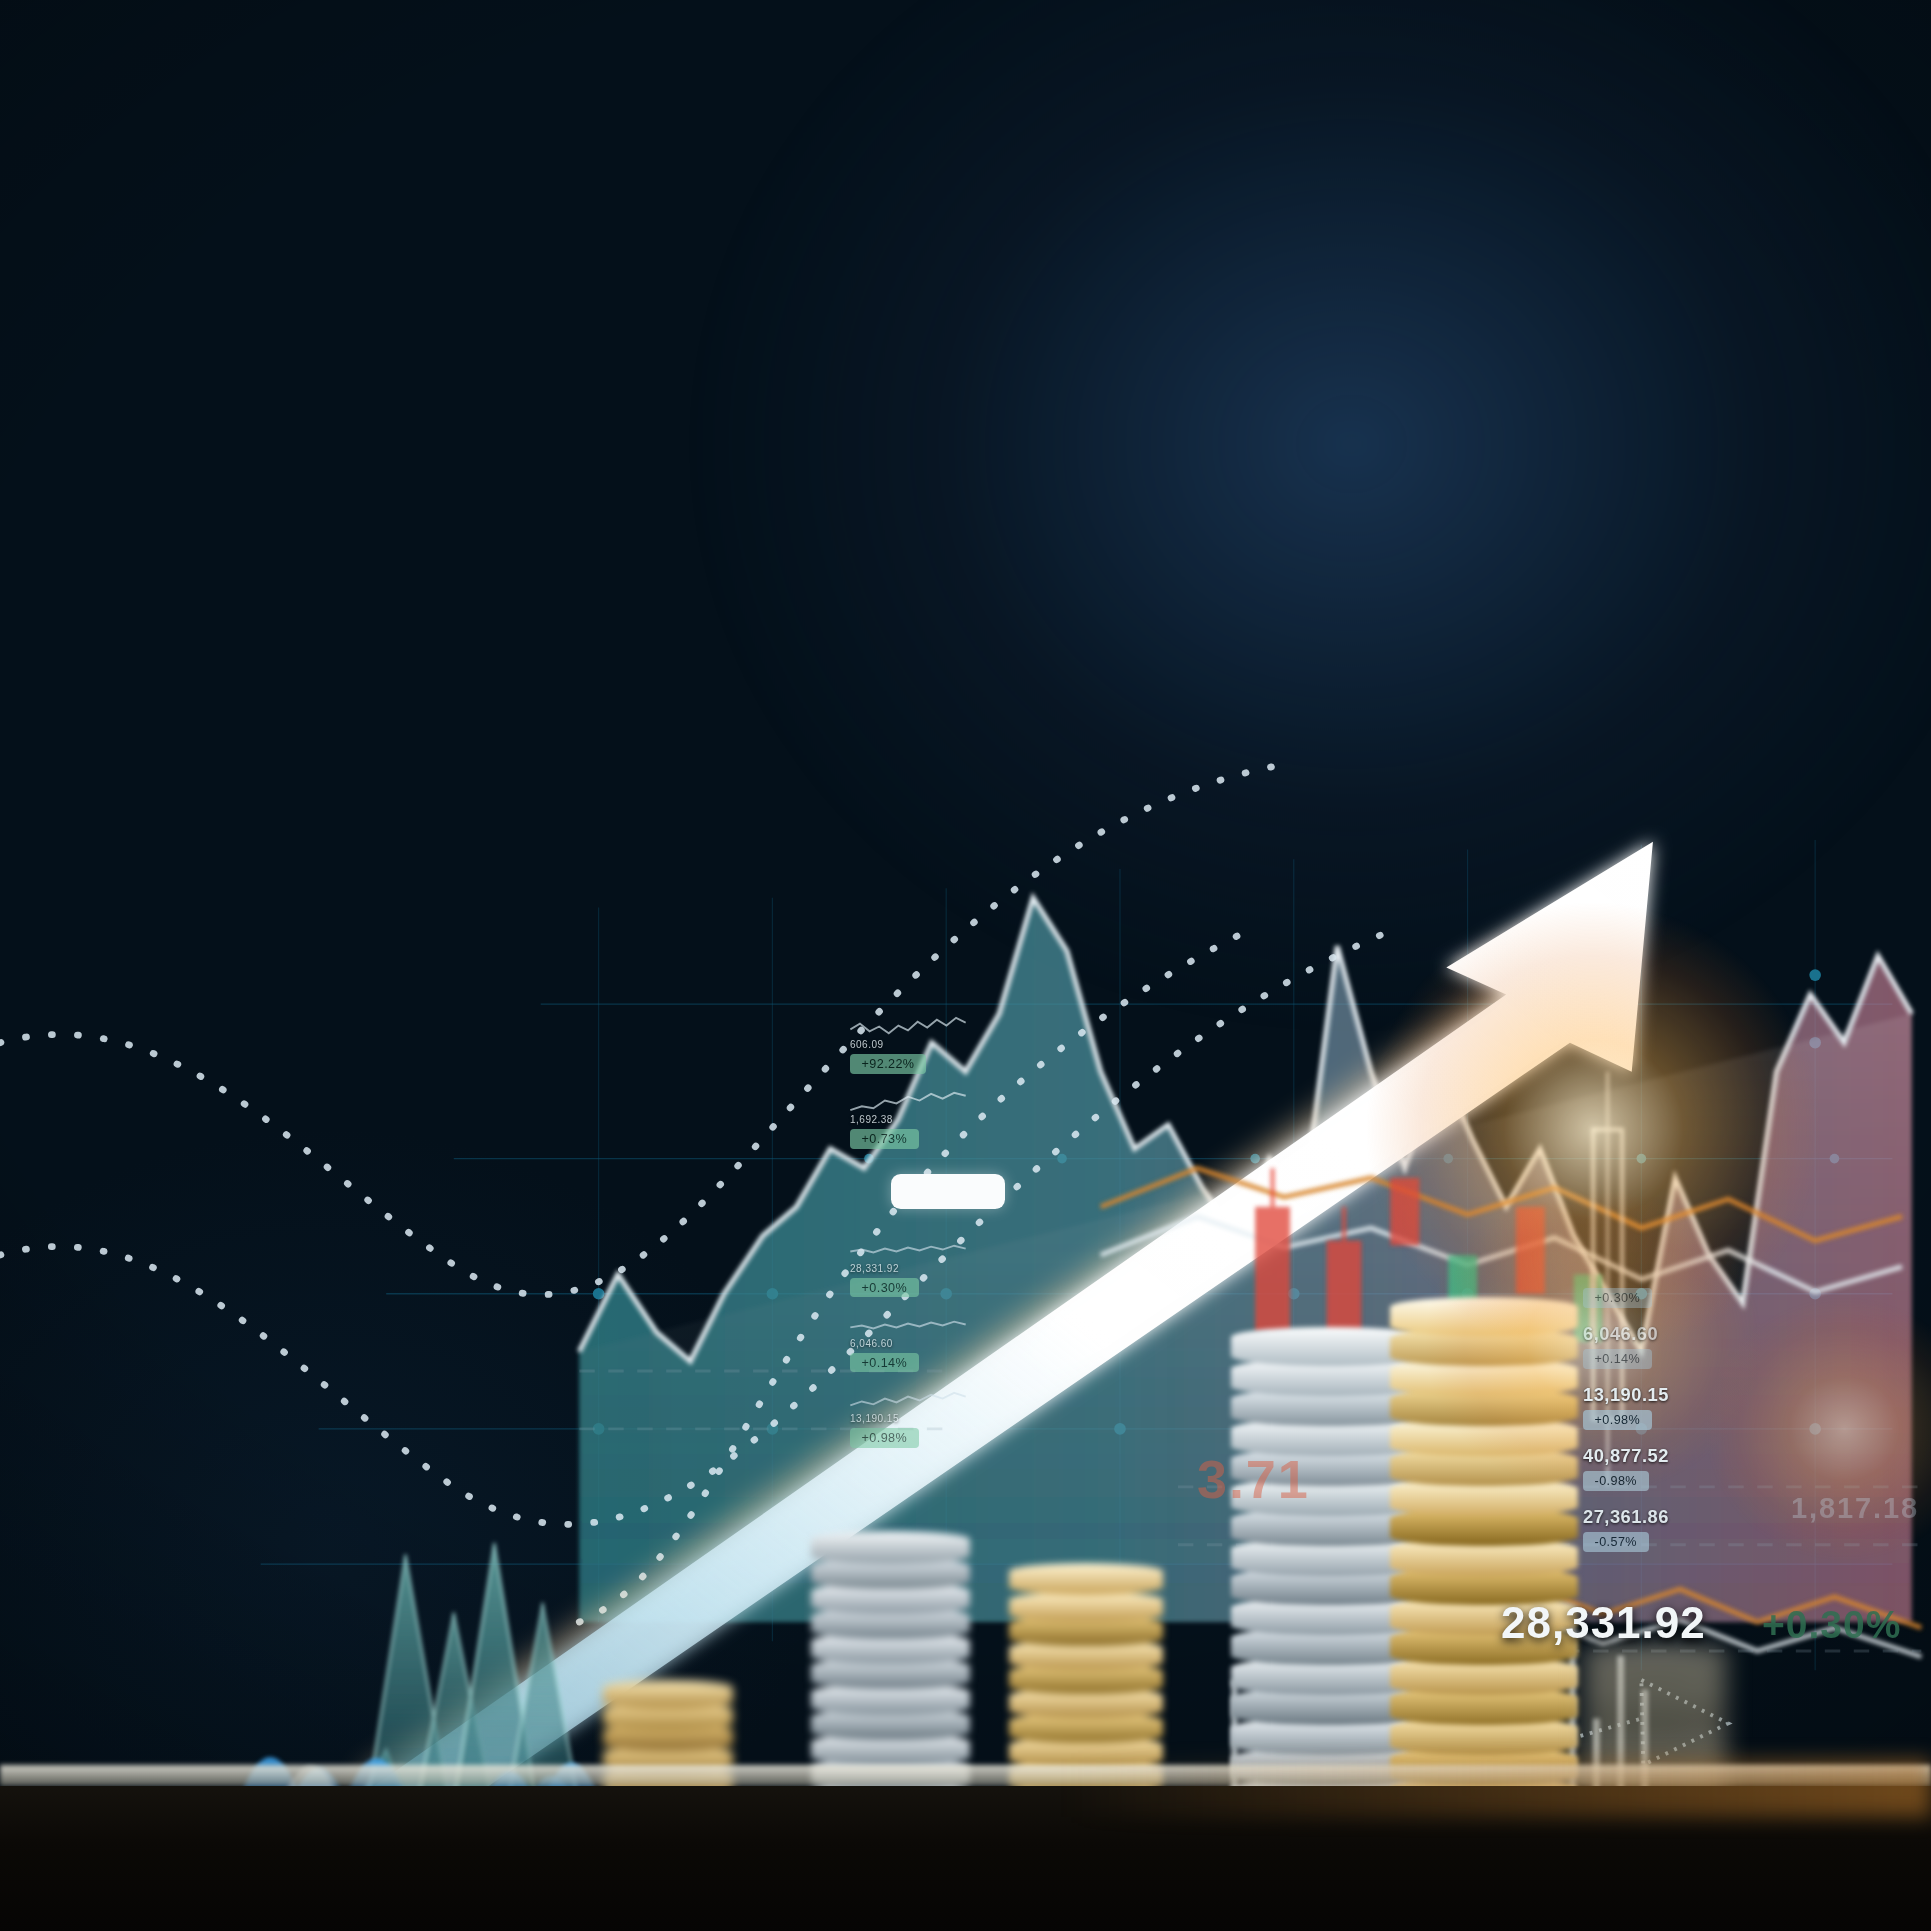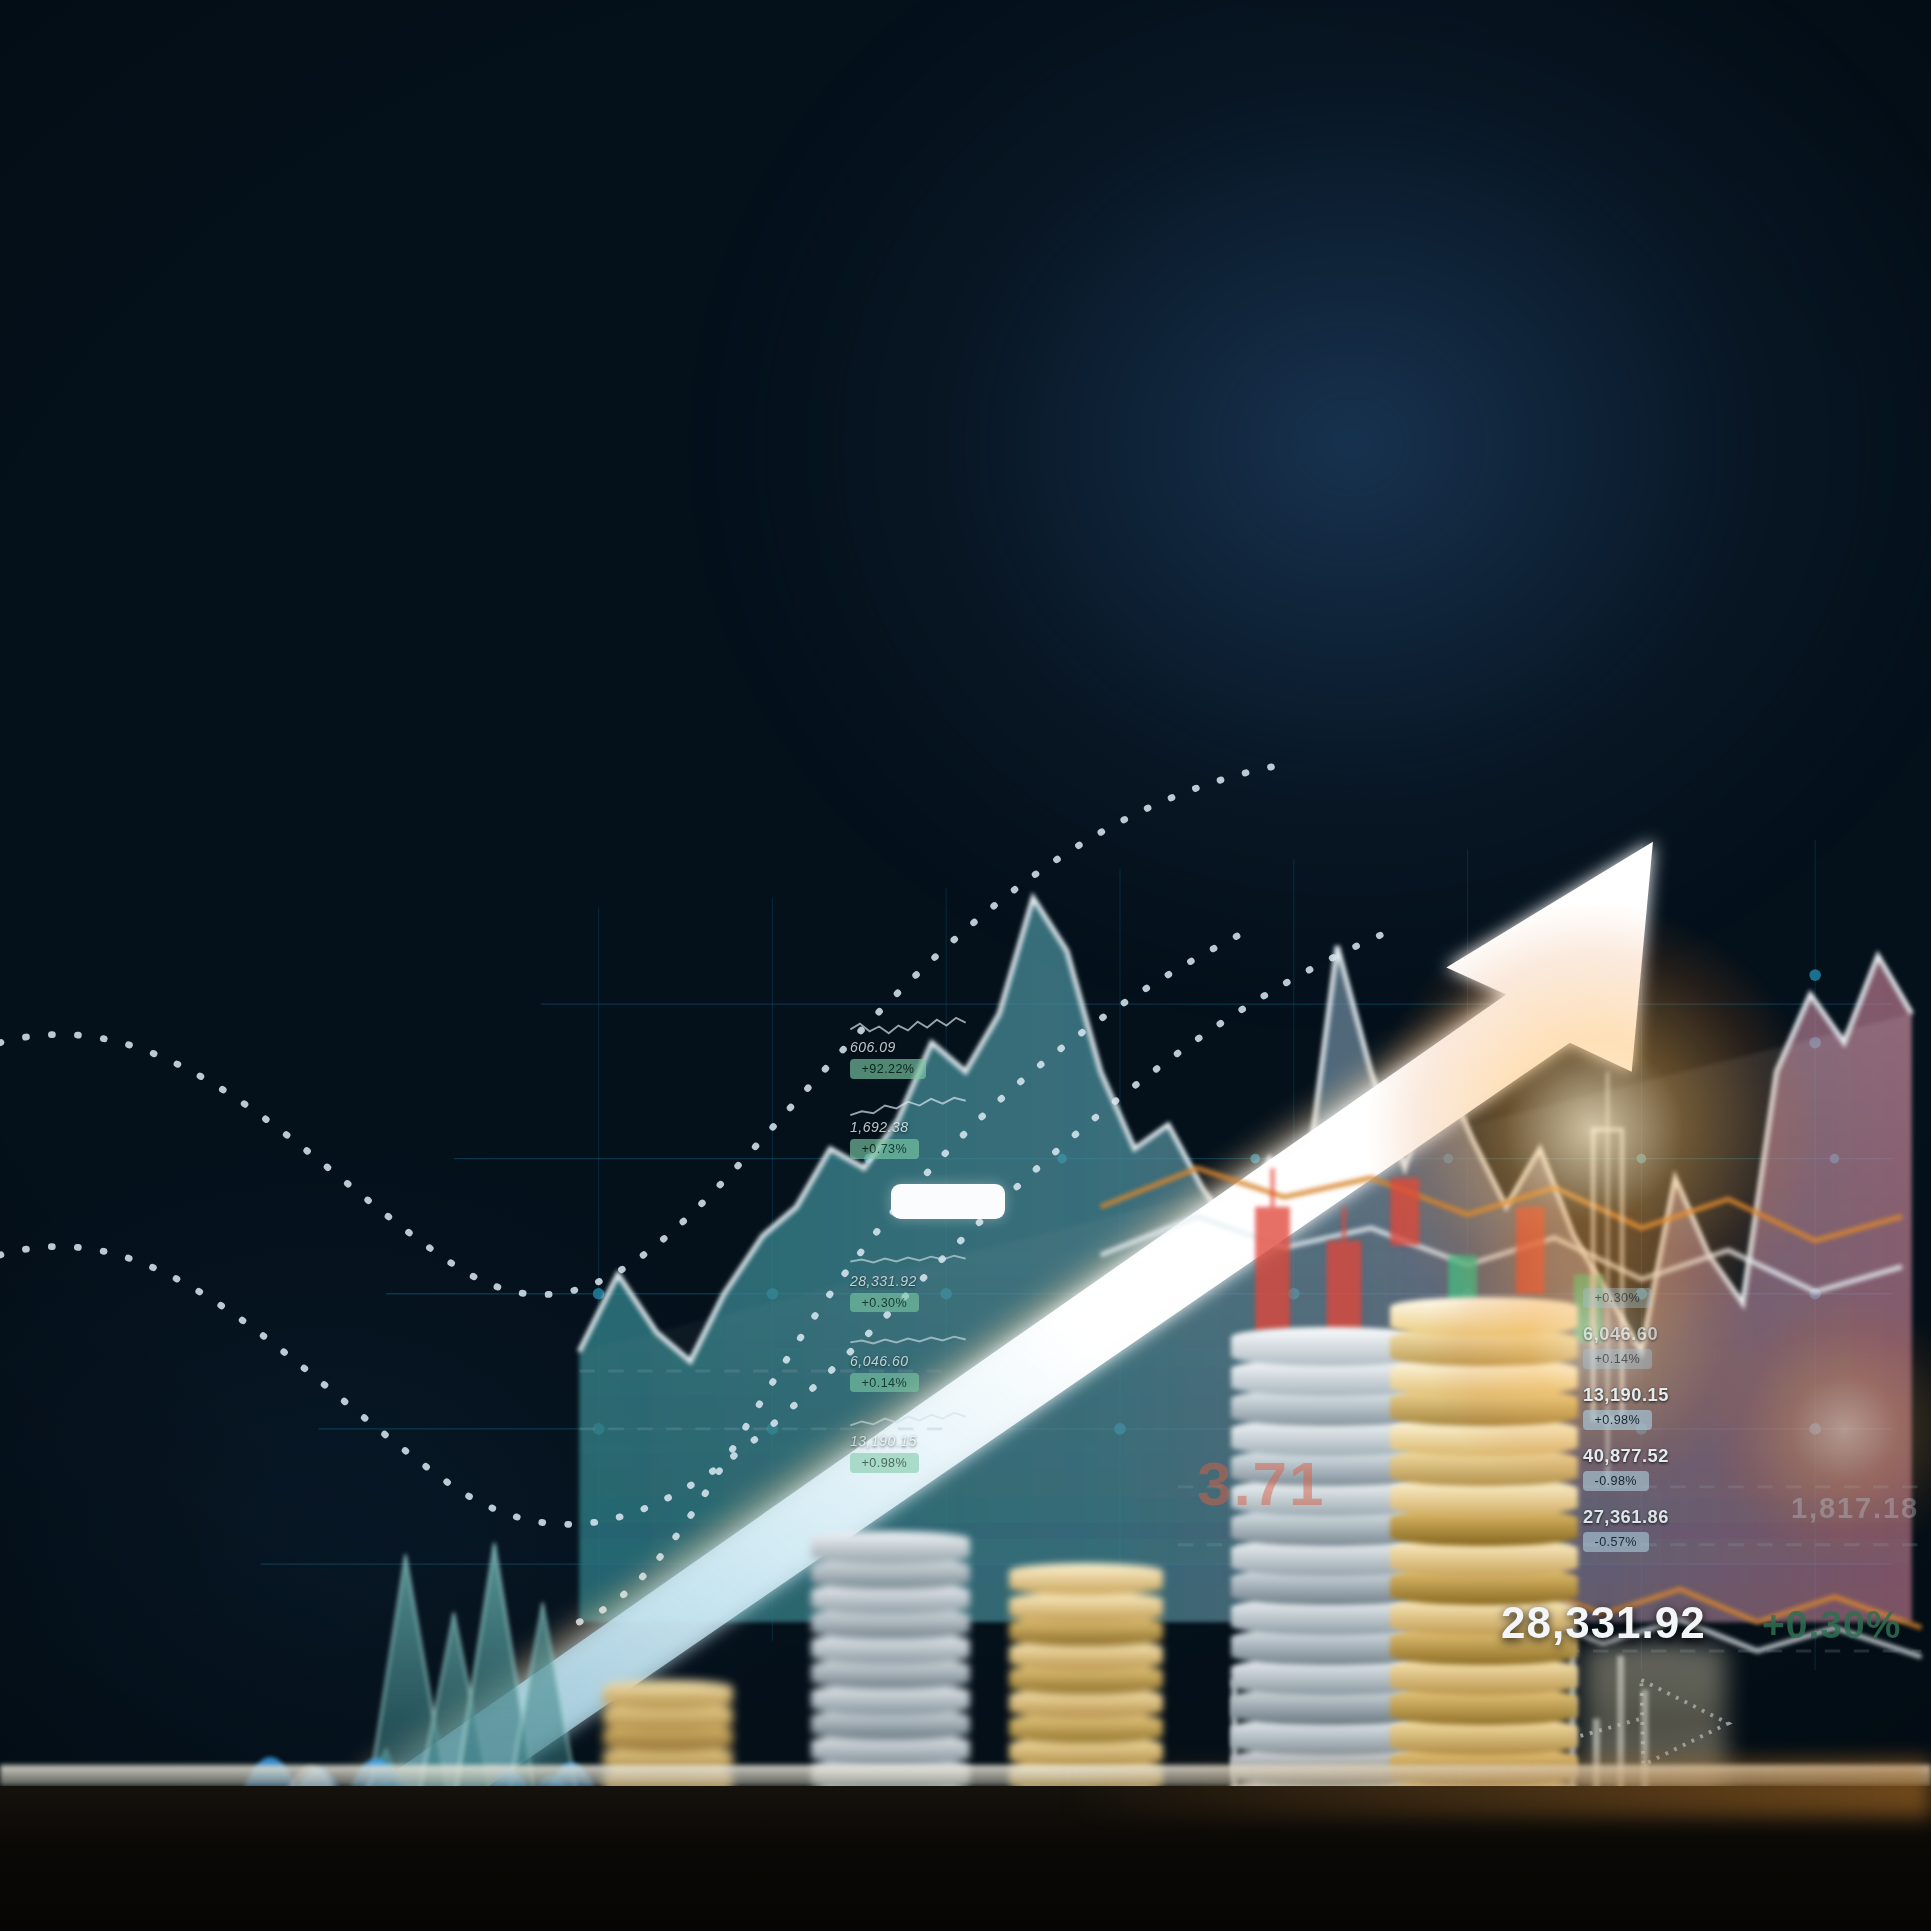--- a/index.html
+++ b/index.html
@@ -72,34 +72,34 @@
   .ticker{position:relative;margin-bottom:15.4px;}
   .t-val{font-size:14.5px;color:#e9f3f7;letter-spacing:0.5px;
     text-shadow:0 1px 2.9px rgba(0,0,0,.9);}
   .t-badge{display:inline-block;margin-top:3.9px;padding:2.9px 11.6px;border-radius:3.9px;
     font-size:12.6px;letter-spacing:0.4px;}
   .b-green{background:rgba(123,200,164,.82);color:#0d2a20;}
   .b-blue{background:rgba(166,197,213,.72);color:#0f2330;}
   .b-red{background:rgba(168,196,210,.7);color:#12222c;
     box-shadow:0 0 0 29px rgba(120,24,24,.0);}
   .hud-left{left:850px;top:1014px;}
-  .hud-left .t-val{font-size:14px;font-style:italic;}
+  .hud-left .t-val{font-size:10px;}
   .spark{display:block;opacity:.85;}
   .hud-right{left:1583px;top:1284px;}
   .hud-right .t-val{font-size:18.3px;font-weight:bold;}
 
   .big-quote{position:absolute;left:1501px;top:1598px;z-index:45;
     font-size:44px;font-weight:bold;color:#f2f6f8;letter-spacing:1px;
     text-shadow:0 2.9px 9.7px rgba(0,0,0,.9);}
   .big-pct{position:absolute;left:1762px;top:1603px;z-index:45;
     font-size:39px;font-weight:bold;color:#2f6f52;letter-spacing:1px;opacity:.85;}
   .ghost-quote{position:absolute;left:1791px;top:1492px;z-index:44;
     font-size:29px;font-weight:bold;color:rgba(190,205,218,.35);letter-spacing:1.9px;}
   .mid-ghost{position:absolute;left:1197px;top:1448px;z-index:44;
-    font-size:62px;font-weight:bold;color:rgba(216,96,70,.5);letter-spacing:1.9px;}
+    font-size:54px;font-weight:bold;color:rgba(216,96,70,.5);letter-spacing:1.9px;}
   .flare{position:absolute;z-index:29;pointer-events:none;
     background:radial-gradient(closest-side, rgba(255,236,196,.95), rgba(255,176,70,.45) 30%, rgba(226,116,32,.18) 58%, rgba(0,0,0,0) 76%);}
 </style>
 </head>
 <body>
 
 <div class="stage">
 
   <div class="bg-base"></div>
   <div class="bg-glow-tr"></div>

